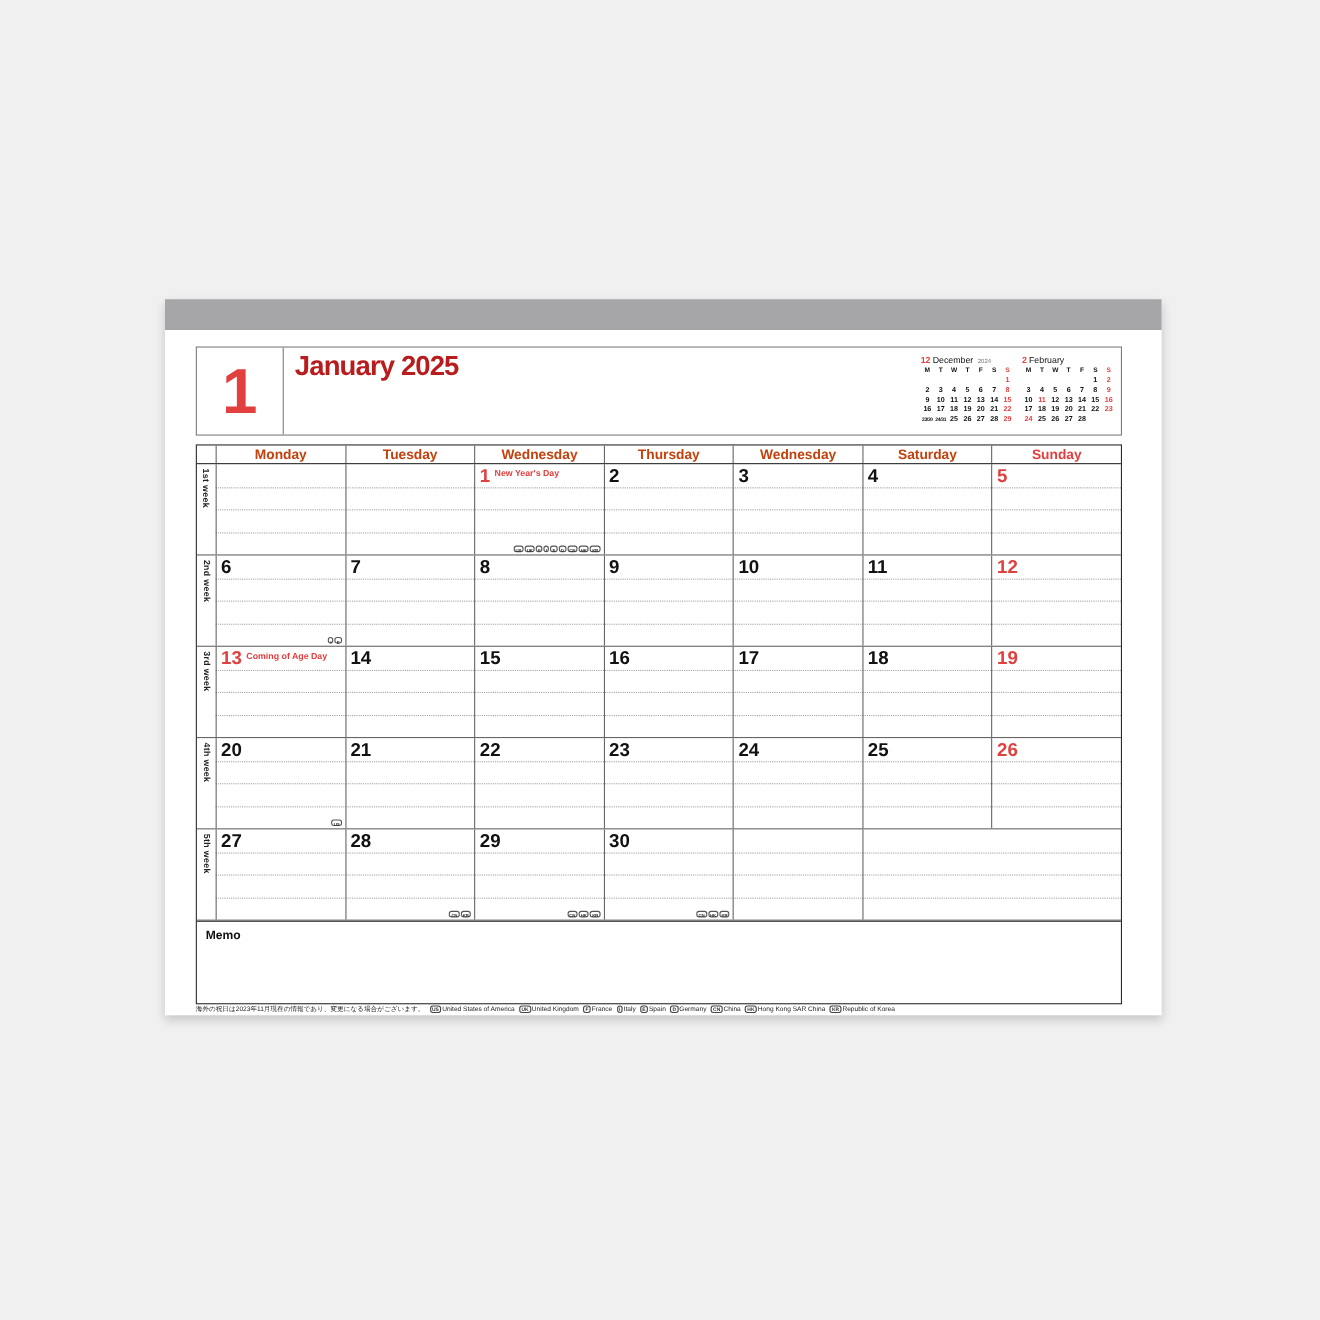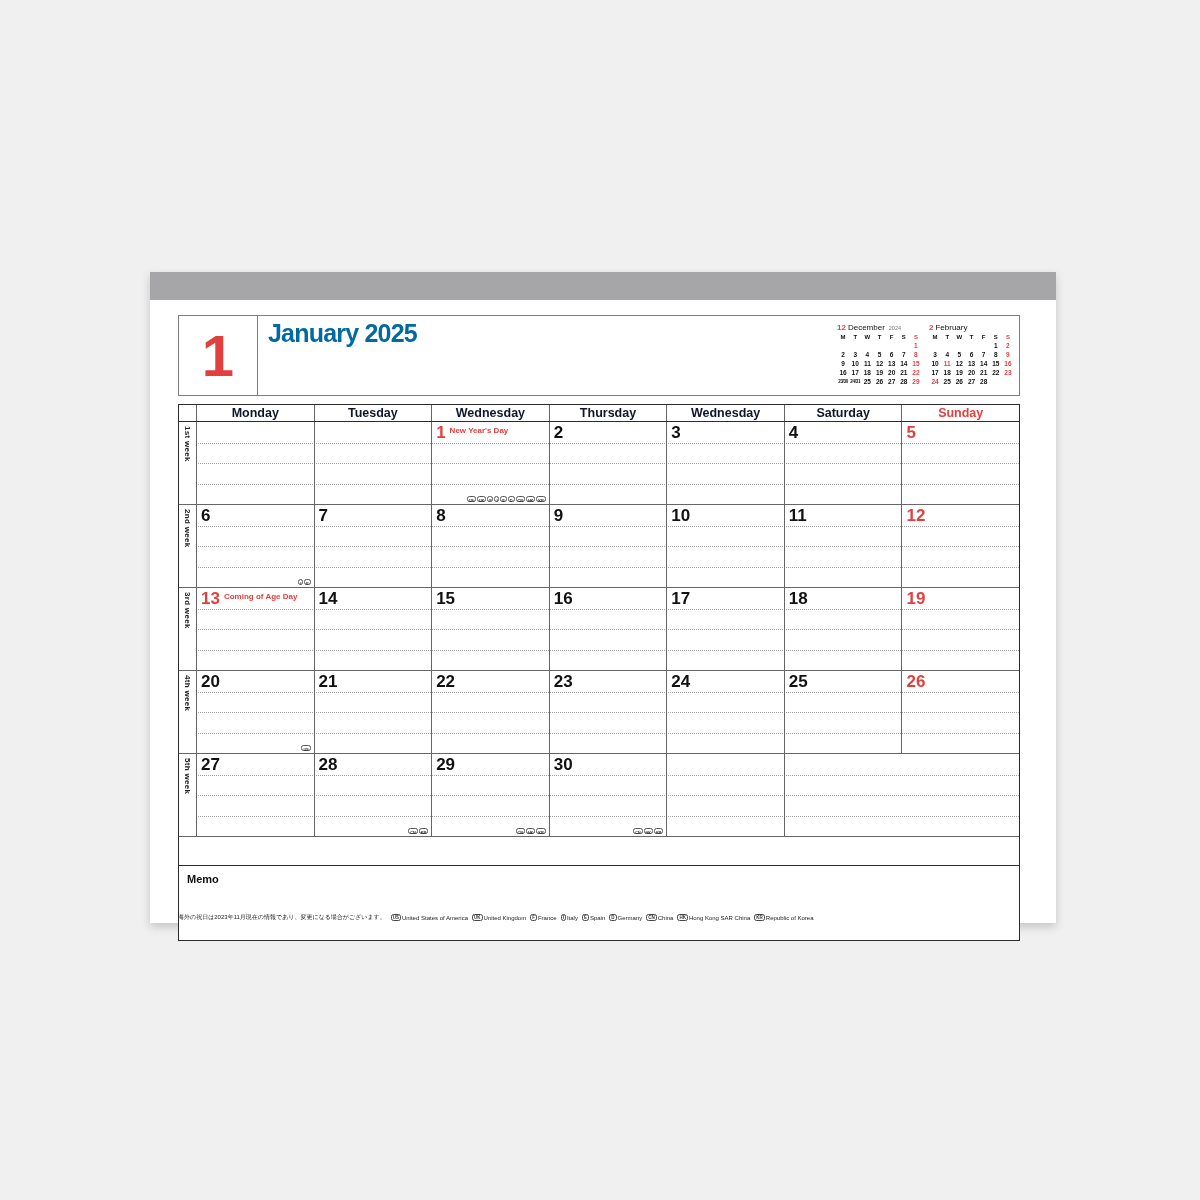--- a/index.html
+++ b/index.html
@@ -11,61 +11,61 @@
           background:#fff; box-shadow:0 4px 9px rgba(0,0,0,.18); }
   .bar { position:absolute; left:0; top:0; width:100%; height:28px; background:var(--bar,#a6a6a8); }
 
   
   .header-box { position:absolute; left:28px; top:43px; width:842px; height:81px;
                 border:1px solid #7d7d7d; background:#fff; display:flex; }
   .num-cell { width:79px; flex:0 0 79px; border-right:1px solid #7d7d7d;
               display:flex; align-items:center; justify-content:center; }
   .num-cell span { color:var(--red); font-size:58px; font-weight:bold; line-height:1; }
   .title-block { padding:4px 0 0 10px; }
-  .title { font-size:25px; font-weight:bold; letter-spacing:-0.8px; color:#0369a1; line-height:27px; }
+  .title { font-size:25px; font-weight:bold; letter-spacing:-0.8px; color:#b91c1c; line-height:27px; }
   .subs div { font-size:10px; font-weight:bold; color:#222; line-height:12px; }
 
   .minis { position:absolute; right:5px; top:7px; display:flex; gap:7px; }
   .mini { width:85px; }
   .mini-header { display:flex; align-items:baseline; gap:2px; height:10px; white-space:nowrap; }
   .mini-header .mnum { color:var(--red); font-size:8px; font-weight:bold; }
   .mini-header .mname { font-size:8px; font-weight:normal; color:#111; }
   .mini-header .myr { font-size:5.5px; color:#777; margin-left:2px; }
   .mini-grid { display:grid; grid-template-columns:repeat(7,1fr); }
   .mini-dh { font-size:6px; font-weight:bold; text-align:center; height:8px; line-height:8px; color:#111; }
   .mini-cell { font-size:6.5px; font-weight:bold; text-align:center; height:9px; line-height:9px; color:#111; }
   .mini-cell.small { font-size:4.5px; letter-spacing:-0.3px; }
   .mini-cell.red, .mini-dh.red { color:var(--red); }
 
   
   .grid { position:absolute; left:28px; top:132px; width:842px; border:1.5px solid #2b2b2b; background:#fff; }
   .dayhead-row { display:grid; grid-template-columns:17px repeat(7,1fr); height:17px;
                  border-bottom:1.5px solid #2b2b2b; }
   .dayhead { font-size:12.5px; font-weight:bold; text-align:center; line-height:16px;
-             color:#0f172a; border-left:1px solid #666; }
+             color:#c2410c; border-left:1px solid #666; }
   .dayhead.red { color:var(--red); }
   .corner { border-left:none; }
 
   .week-row { position:relative; display:grid; grid-template-columns:17px repeat(7,1fr);
               height:83px; border-bottom:1px solid #666; }
   .week-row:last-of-type { border-bottom:none; }
   .wlabel { display:flex; justify-content:center; padding-top:4px; }
   .wlabel span { writing-mode:vertical-rl; font-size:8px; font-weight:bold; color:#222; letter-spacing:.3px; }
   .day-cell { position:relative; border-left:1px solid #666; padding:1px 2px 0 4px; z-index:1; }
   .cell-top { display:flex; align-items:flex-start; }
   .date { font-size:17px; font-weight:bold; line-height:19px; color:#111; }
   .date.red { color:var(--red); }
   .holiday { font-size:8px; font-weight:bold; color:var(--red); margin:3px 0 0 4px; white-space:nowrap; }
   .flags { position:absolute; right:3px; bottom:2px; display:flex; gap:1px; }
   .flag { font-size:4px; font-weight:bold; line-height:5px; height:6px; padding:0.5px 1px 0;
           border:0.5px solid #555; border-radius:2.5px; color:#333; background:#fff; letter-spacing:-0.2px; }
   .rules { position:absolute; left:17px; right:0; top:0; bottom:0; pointer-events:none; z-index:0; }
   .rule { position:absolute; left:0; right:0; border-top:1px dotted #a2a2a2; }
 
-  .memo { height:75px; border-top:1.5px solid #2b2b2b; padding:3px 0 0 8px;margin-top:28px; }
+  .memo { height:75px; border-top:1.5px solid #2b2b2b; padding:3px 0 0 8px; }
   .memo span { font-size:11px; font-weight:bold; color:#111; }
 
   
   .footnote { position:absolute; left:28px; top:641px; width:842px; display:flex;
               align-items:center; gap:5px; white-space:nowrap; }
   .fn-jp { font-size:6px; color:#222; }
   .legend { display:flex; align-items:center; gap:4px; }
   .lg-item { display:flex; align-items:center; gap:1px; }
   .lg-code { font-size:4.5px; font-weight:bold; border:0.5px solid #444; border-radius:2.5px;
              padding:0.5px 1px 0; line-height:5px; color:#333; }

